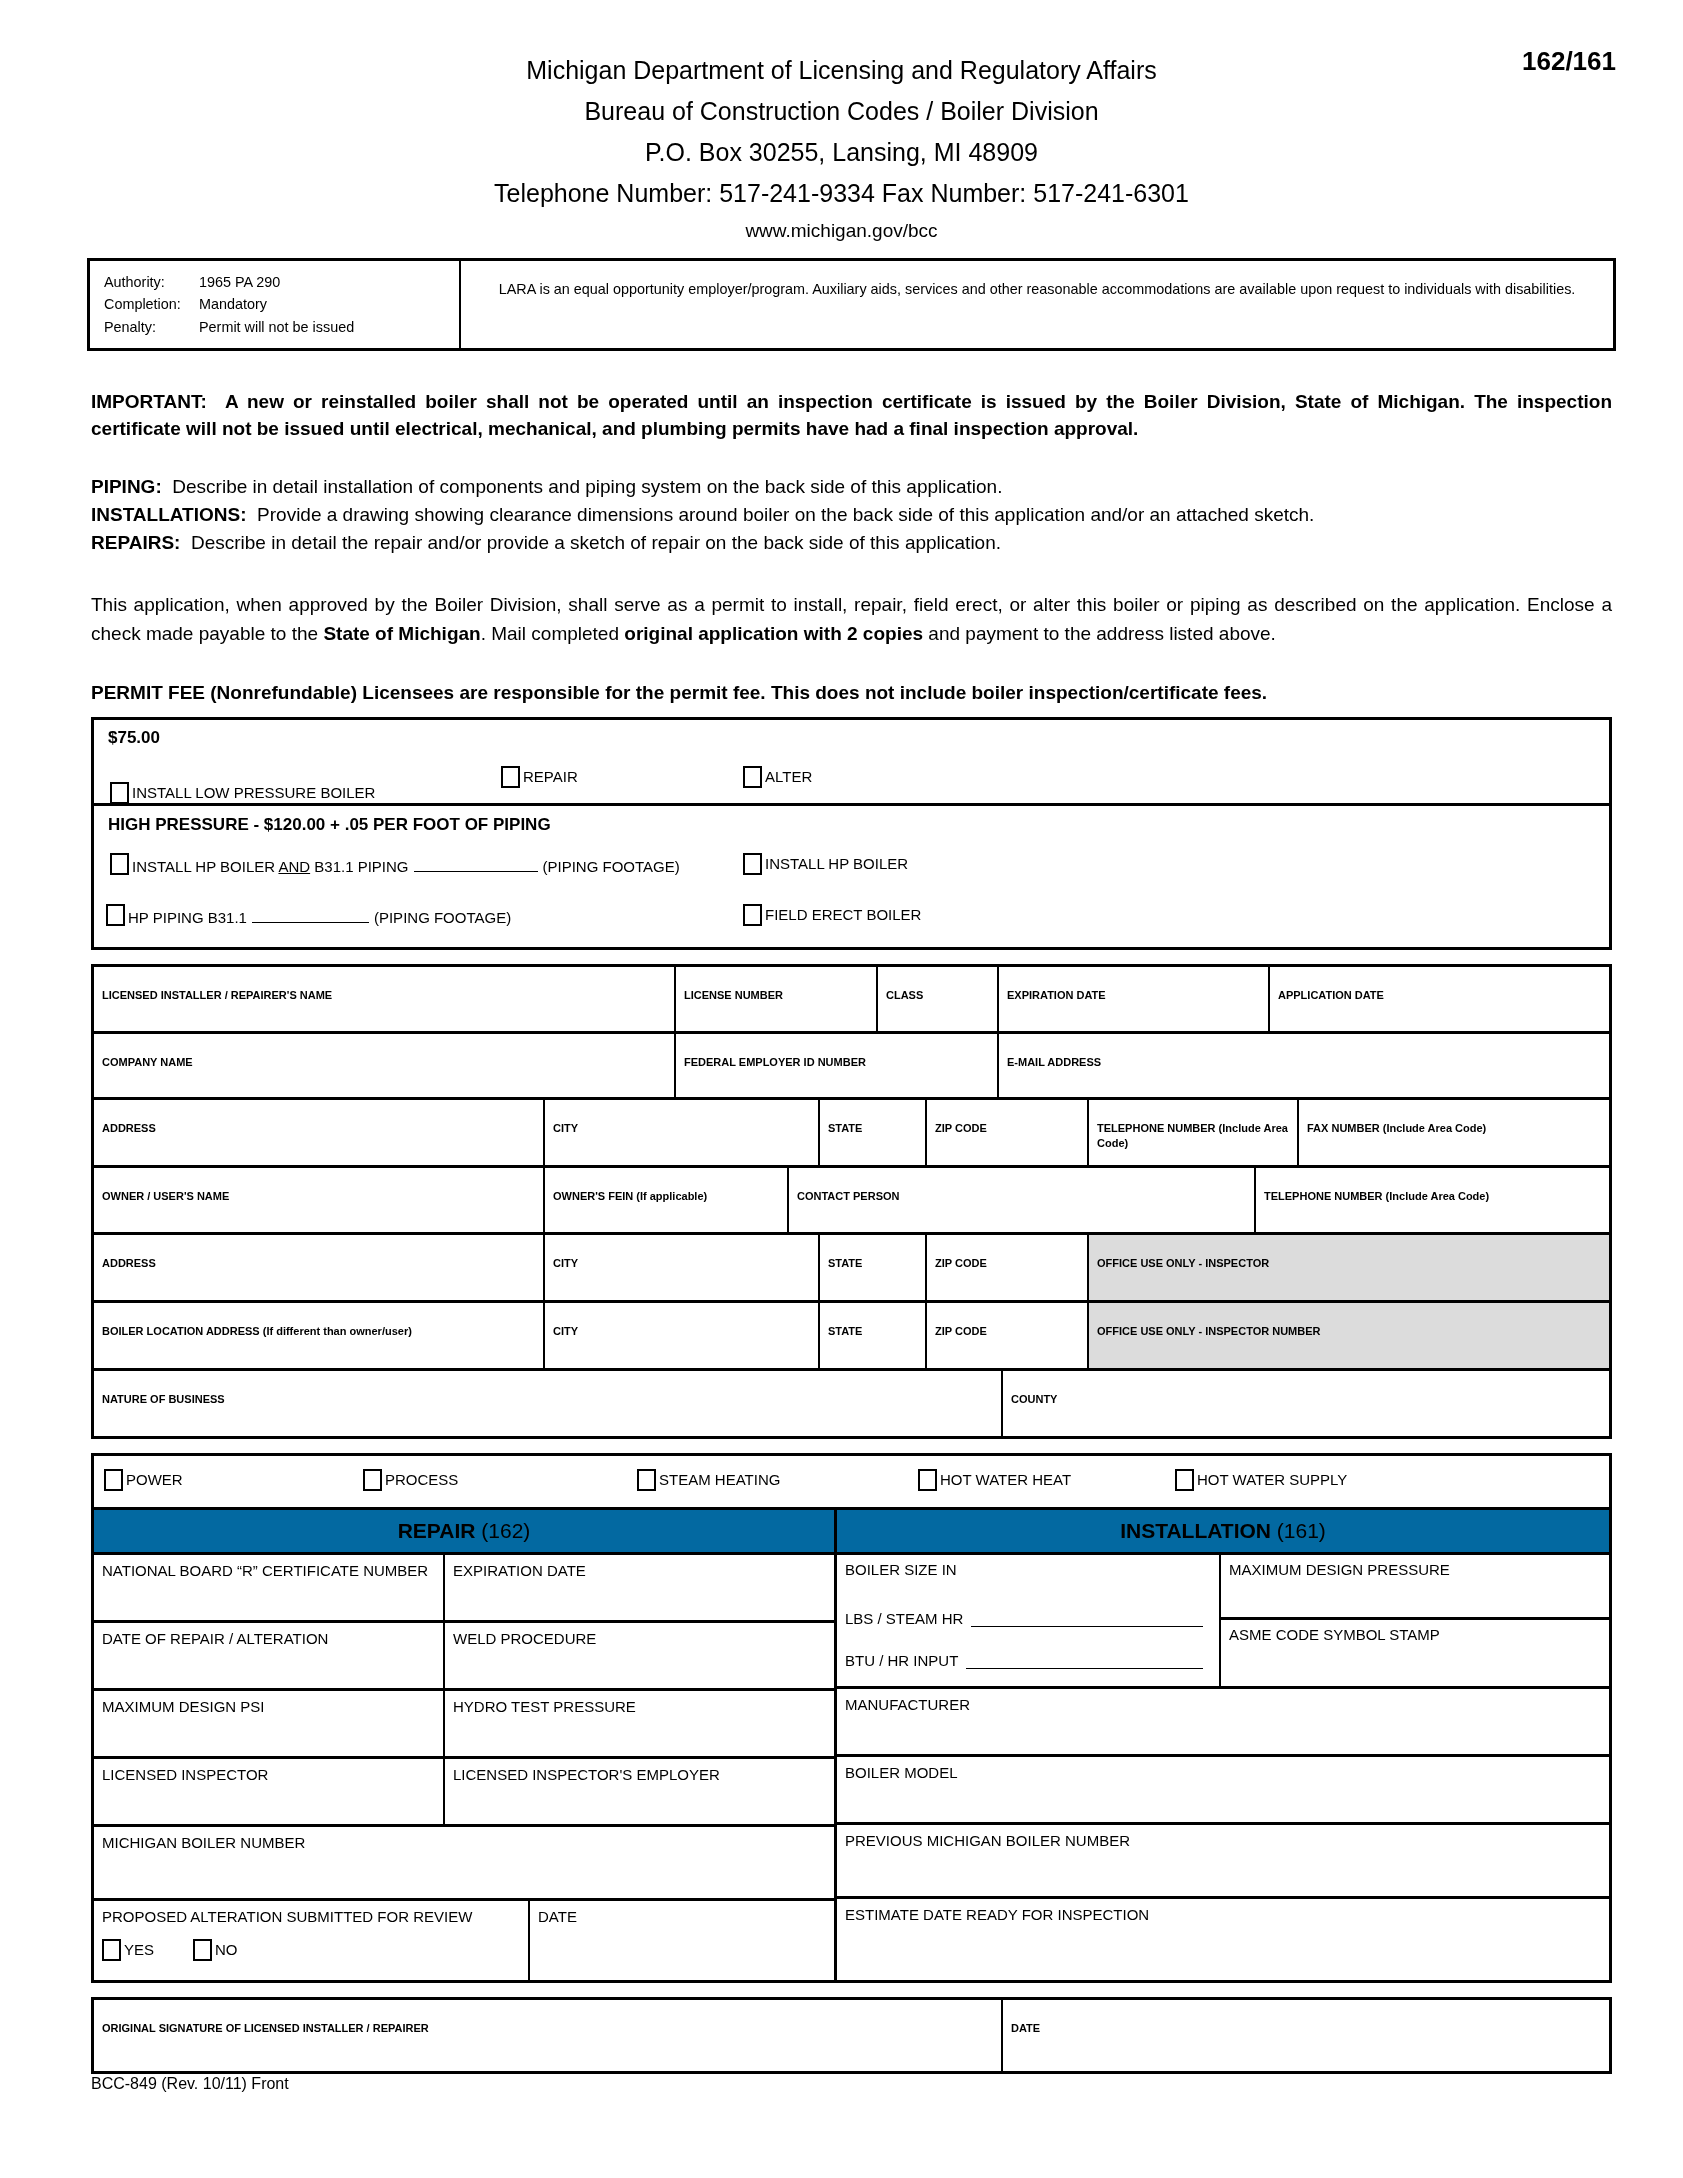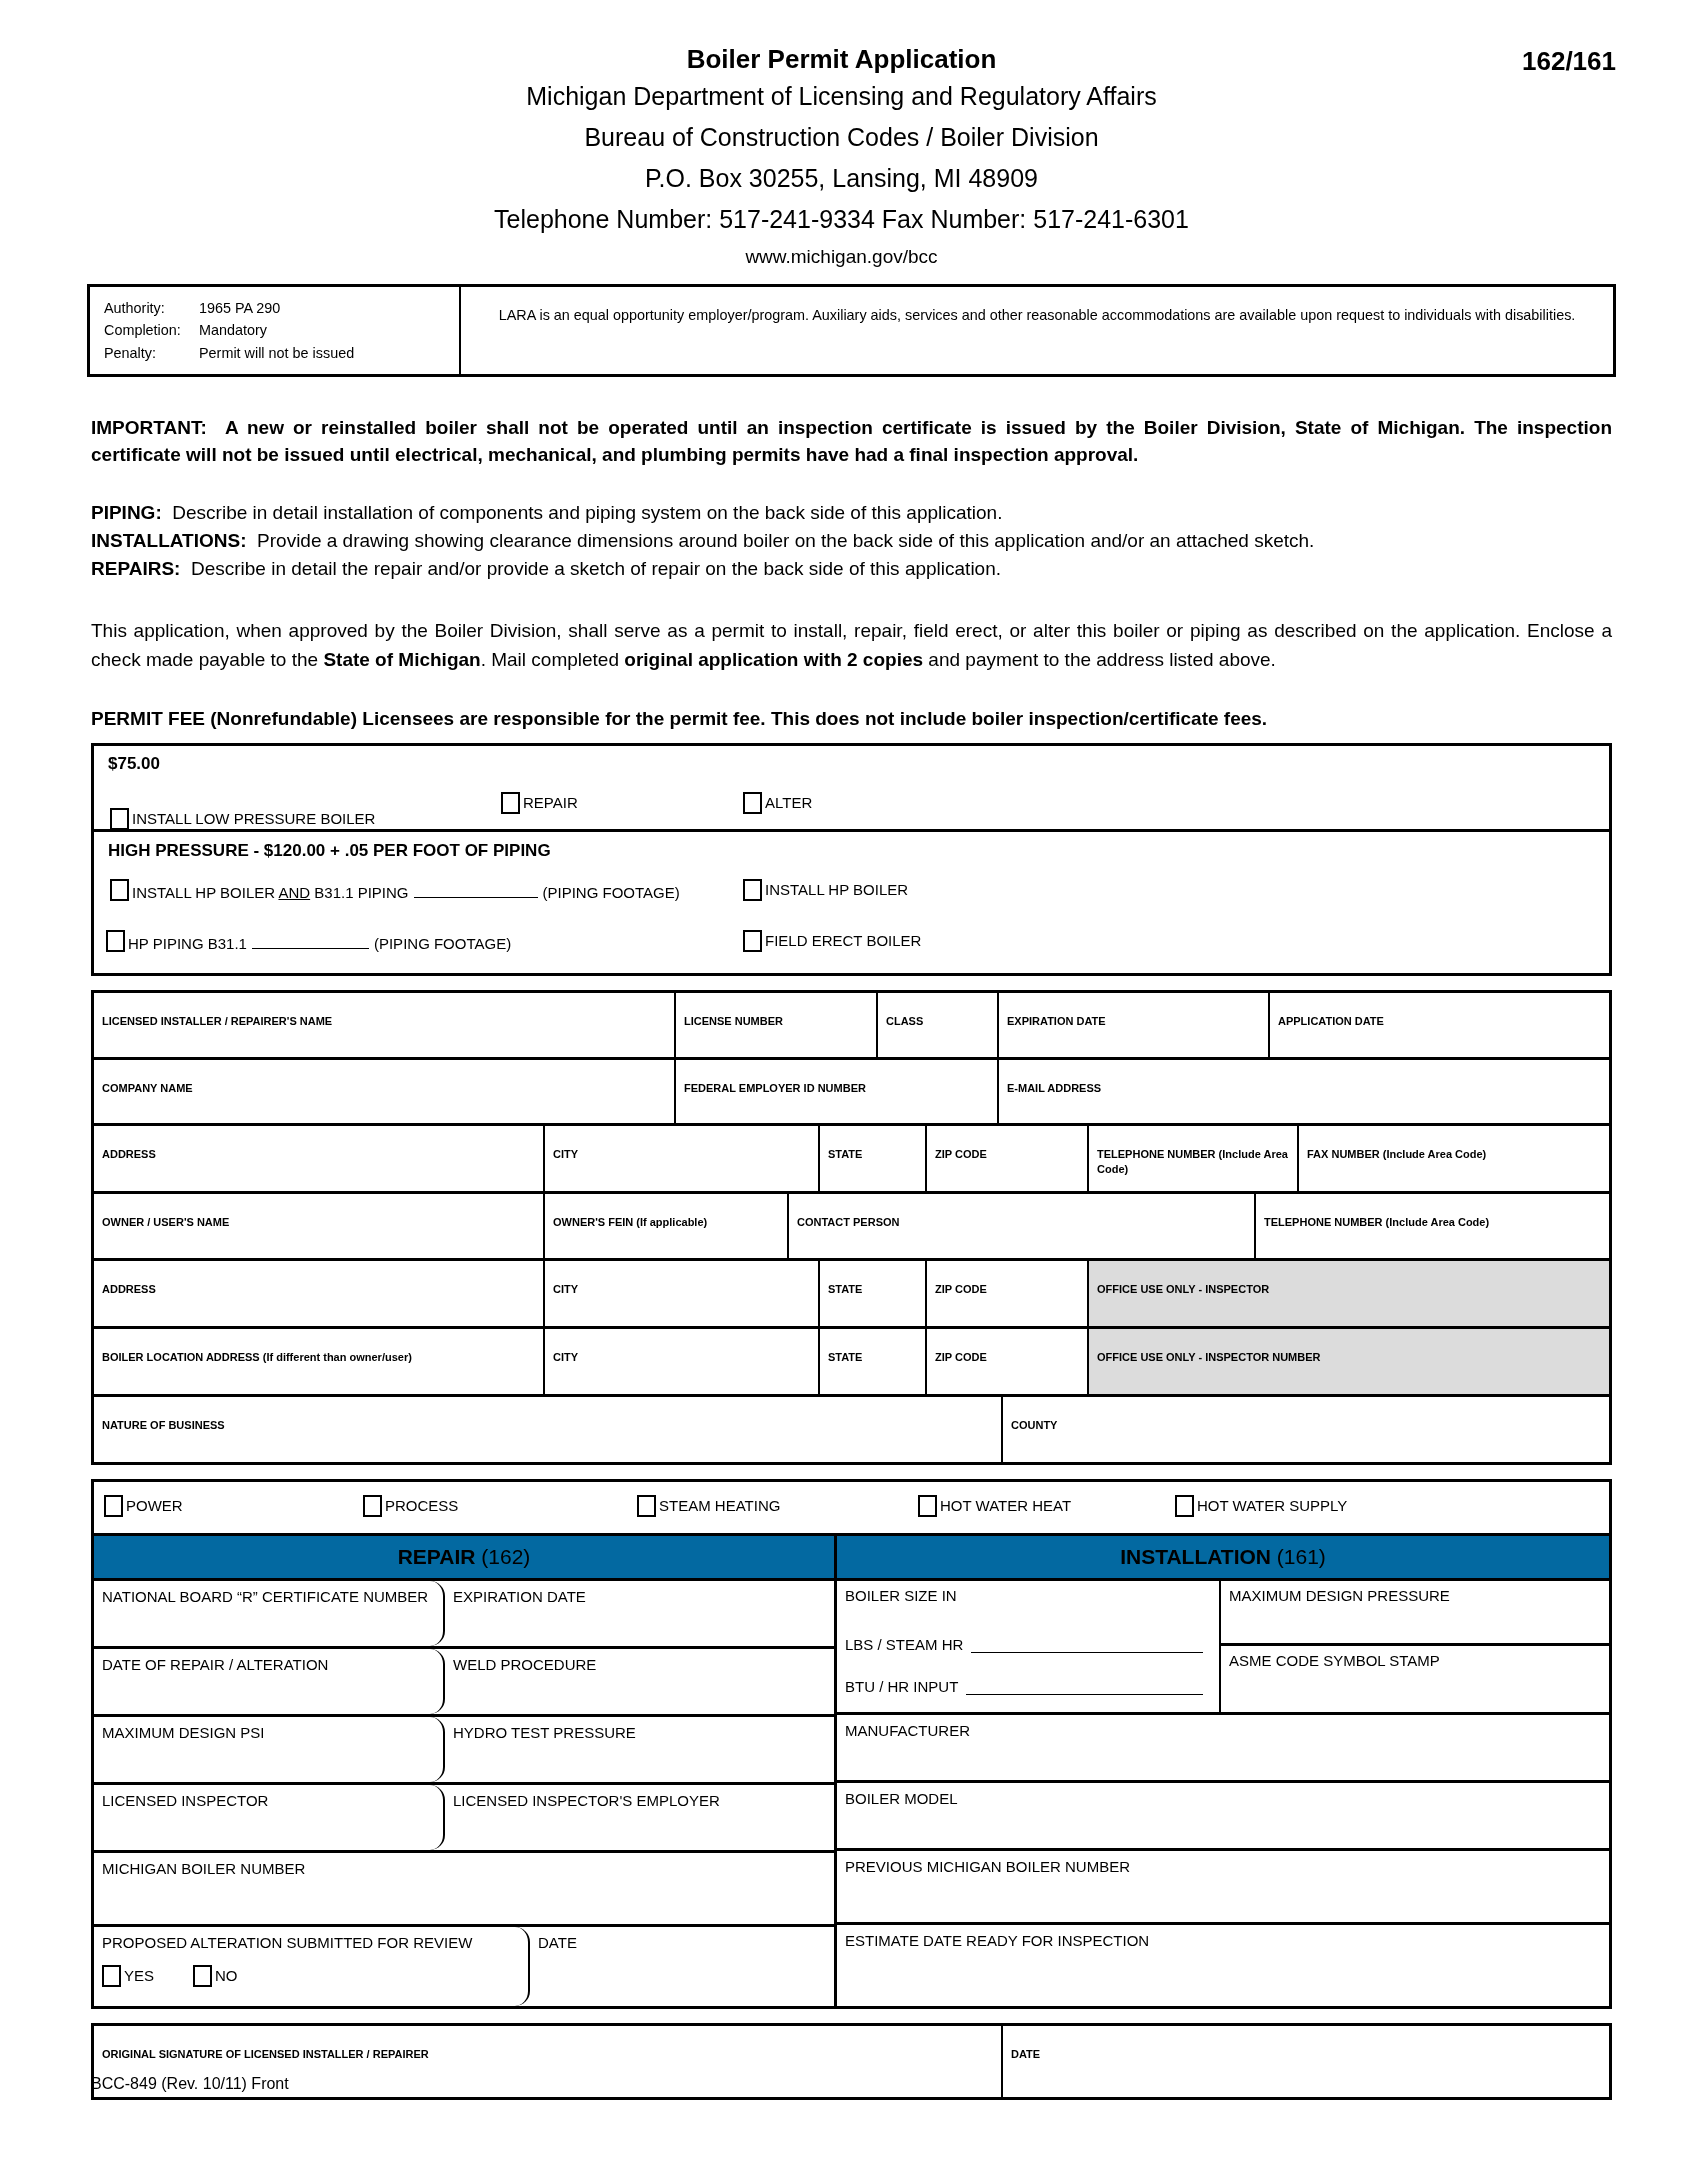--- a/index.html
+++ b/index.html
@@ -106,21 +106,21 @@
   .split { display:flex; }
   .col-left { width:743px; flex:none; border-right:3px solid #000; box-sizing:border-box; }
   .col-right { flex:1; box-sizing:border-box; }
 
   .rrow { display:flex; border-bottom:3px solid #000; }
   .rrow:last-child { border-bottom:none; }
   .rcell {
     border-right:2px solid #000;
     padding:6px 0 0 8px;
     box-sizing:border-box;
-    font-size:15px; line-height:1.3;border-radius:15px;
+    font-size:15px; line-height:1.3;
   }
   .rcell:last-child { border-right:none; }
 
   .inst-split { display:flex; }
   .inst-left { width:384px; flex:none; border-right:2px solid #000; box-sizing:border-box; }
   .inst-right { flex:1; box-sizing:border-box; }
   .inst-sub { border-bottom:3px solid #000; padding:6px 0 0 8px; font-size:15px; box-sizing:border-box; }
   .inst-sub:last-child { border-bottom:none; }
   .sizeline { display:flex; align-items:flex-end; font-size:15px; padding-left:8px; }
   .sizeline .ul { flex:1; border-bottom:1.5px solid #000; margin-left:8px; margin-right:16px; height:16px; }
@@ -130,21 +130,20 @@
     position:absolute; left:91px; bottom:85px;
     font-size:16px;
   }
 </style>
 </head>
 <body>
 
 <div class="page">
 
   <div class="header">
-    <div class="hdr-title">Boiler Permit Application</div>
     <div class="hdr-code">162/161</div>
     <div class="hdr-line">Michigan Department of Licensing and Regulatory Affairs</div>
     <div class="hdr-line">Bureau of Construction Codes / Boiler Division</div>
     <div class="hdr-line">P.O. Box 30255, Lansing, MI 48909</div>
     <div class="hdr-line">Telephone Number:  517-241-9334     Fax Number:  517-241-6301</div>
     <div class="hdr-web">www.michigan.gov/bcc</div>
   </div>
 
   <div class="auth-box">
     <div class="auth-left">

